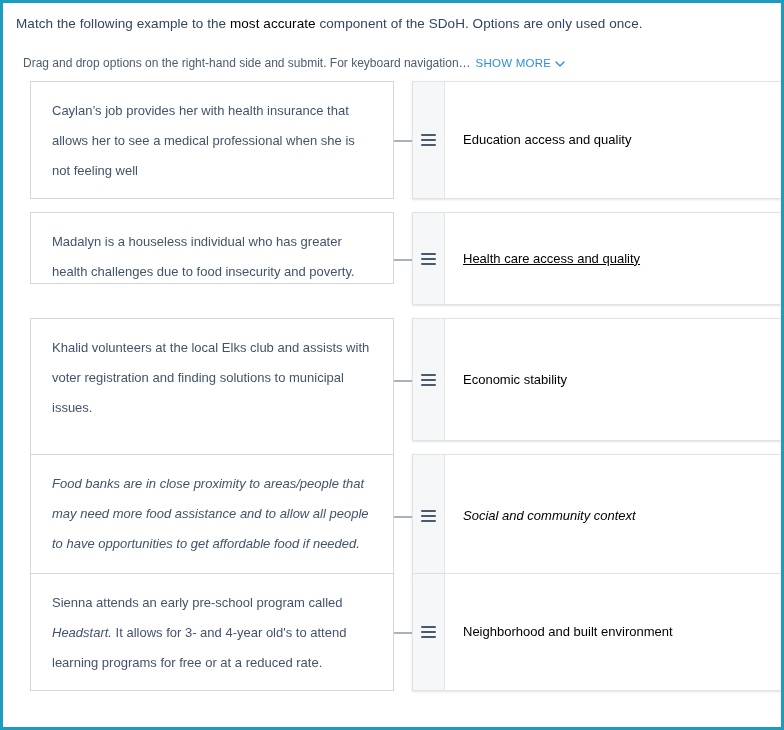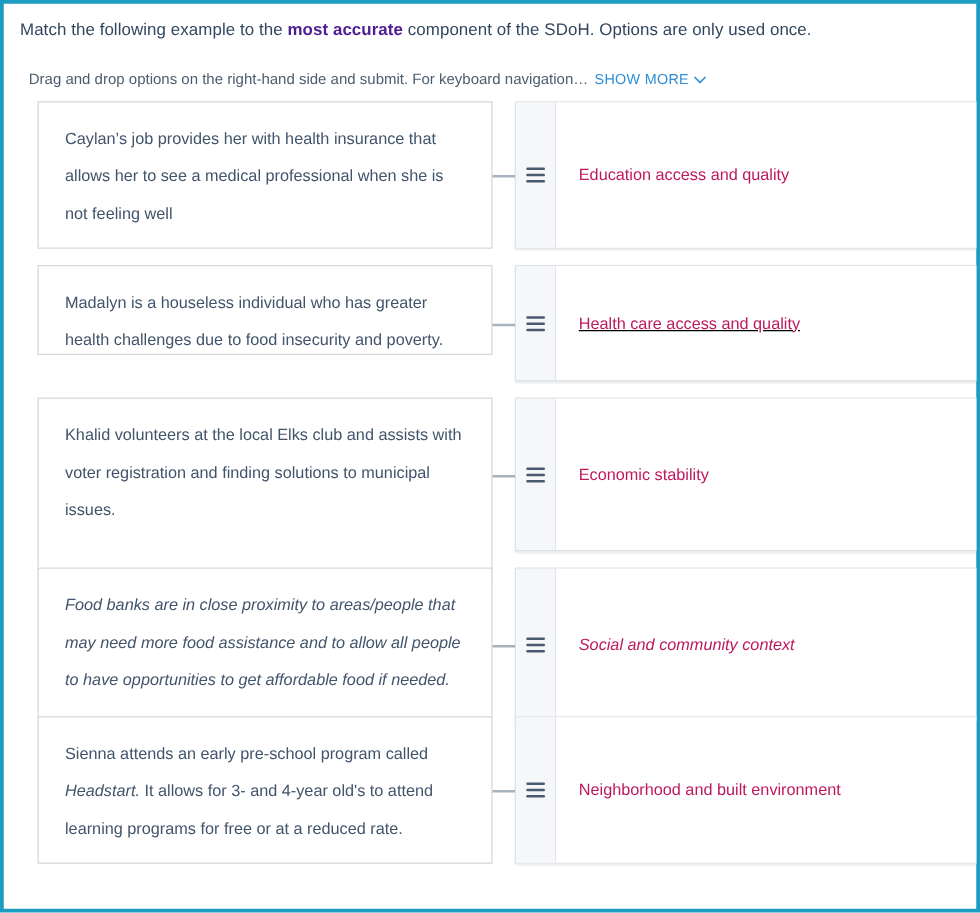--- a/index.html
+++ b/index.html
@@ -41,22 +41,22 @@
     position: absolute;
     left: 13px;
     top: 12px;
     right: 14px;
     font-size: 13.5px;
     line-height: 18px;
     color: #31465f;
     letter-spacing: 0.005em;
   }
   .stem b {
-    font-weight: bold;
-    color: #4c1d95;
+    font-weight: normal;
+    color: #000000;
   }
 
   .instructions {
     position: absolute;
     left: 20px;
     top: 52px;
     right: 14px;
     font-size: 12px;
     line-height: 16px;
     color: #4c5d70;
@@ -158,21 +158,21 @@
   .option-body {
     flex: 1 1 auto;
     display: flex;
     align-items: center;
     padding: 0 18px;
     background: #ffffff;
   }
   .option-label {
     font-size: 13px;
     line-height: 18px;
-    color: #be185d;
+    color: #000000;
   }
 </style>
 </head>
 <body>
 
 <div class="question-panel">
   <div class="panel-inner">
 
     <div class="stem">
       <span>Match the following example to the </span><b>most accurate</b><span> component of the SDoH. Options are only used once.</span>

